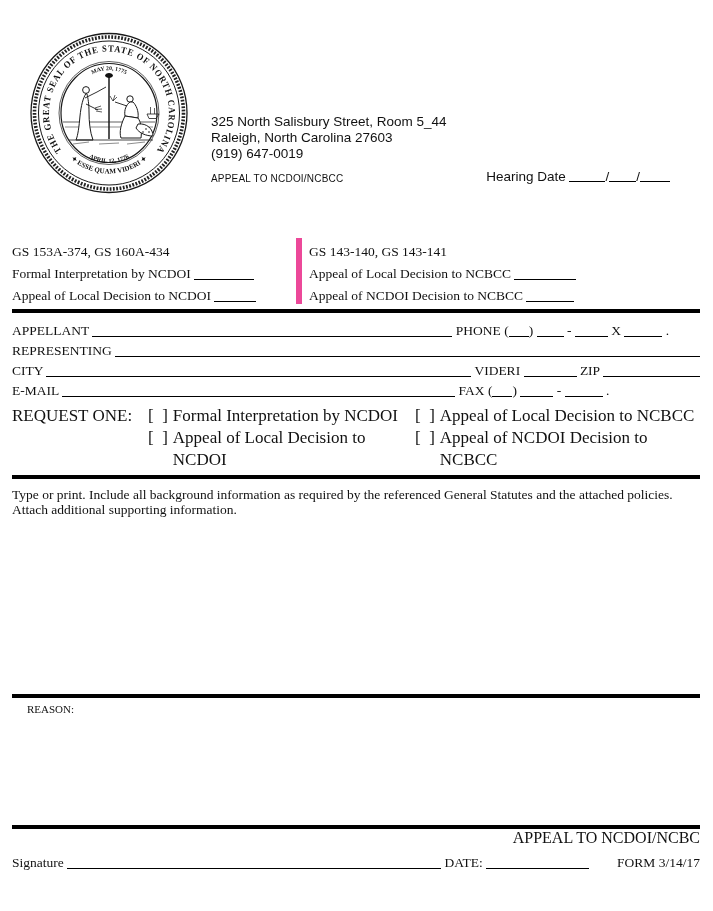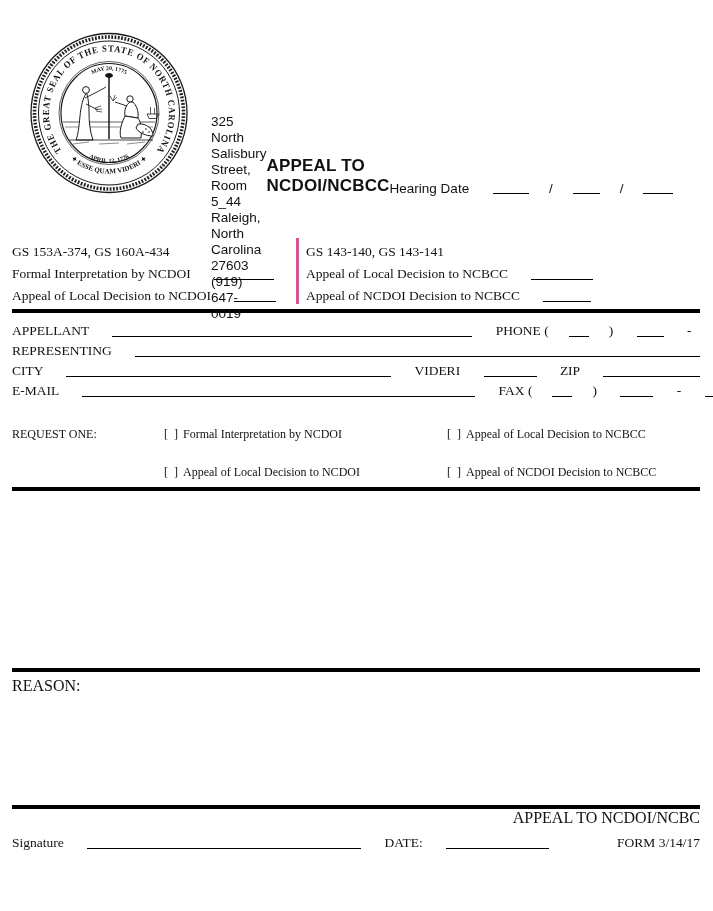--- a/index.html
+++ b/index.html
@@ -10,49 +10,49 @@
     padding:22px 13px 0 12px;
     background:#ffffff;
     font-family:"Liberation Serif", serif;
     color:#111;
     overflow:hidden;
     margin:0 auto;
   }
   
   .hdr{display:flex;height:174px;}
   .seal{width:160px;height:162px;margin:10px 0 0 17px;flex:0 0 auto;}
-  .hdr-right{margin-left:22px;flex:1;display:flex;flex-direction:row;}
+  .hdr-right{margin-left:22px;flex:1;display:flex;flex-direction:column;}
   .addr{margin-top:92px;font:13.5px/16px "Liberation Sans", sans-serif;}
   .title-row{margin-top:7px;display:flex;align-items:flex-end;font-family:"Liberation Sans", sans-serif;}
-  .doc-title{font-size:17px;font-weight:bold;letter-spacing:.2px;margin-top:13px;}
+  .doc-title{font-size:10px;font-weight:normal;letter-spacing:.2px;}
   .hearing{margin-left:auto;margin-right:30px;font-size:13.5px;}
   
-  .row{display:flex;align-items:flex-end;gap:20px;}
+  .row{display:flex;align-items:flex-end;}
   .seg-t{white-space:pre;flex:0 0 auto;}
   .seg-u{flex:0 0 auto;height:10px;border-bottom:1.4px solid #000;margin-bottom:2px;}
   .seg-f{flex:1 1 auto;}
   .seg-g{flex:0 0 auto;height:1px;}
   
   .gs{display:flex;margin-top:42px;font-size:13.5px;}
   .gs-left{width:284px;}
-  .gs-right{flex:1;border-left:3px solid #ec4899;padding-left:7px;}
+  .gs-right{flex:1;border-left:6px solid #ec4899;padding-left:7px;}
   .gs .row{height:22px;}
   .bar{height:4px;background:#000;}
   .bar1{margin-top:5px;}
   .appellant{margin-top:6px;font-size:13.5px;}
   .appellant .row{height:20px;}
   .volume{margin-top:9px;font-size:13.5px;}
   .volume .row{height:20px;}
-  .request{display:grid;grid-template-columns:136px 267px 1fr;margin-top:24px;font-size:12px;line-height:22px;gap:16px;}
+  .request{display:grid;grid-template-columns:136px 267px 1fr;margin-top:6px;font-size:17px;line-height:22px;}
   .opt{display:flex;align-items:baseline;}
   .box{white-space:pre;margin-right:5px;}
   .bar2{margin-top:4px;}
   .instructions{margin:8px 0 0 0;font-size:13.5px;line-height:15px;}
   .bar3{margin-top:177px;}
-  .reason{margin-top:5px;font-size:16px;}
+  .reason{margin-top:5px;font-size:11px;margin-left:15px;}
   .bar4{margin-top:110px;}
   .foot-title{text-align:right;font-size:16px;}
   .sig{margin-top:5px;font-size:13.5px;}
   .sig .row{height:19px;}
 </style>
 </head>
 <body>
 
 <div class="page">
 
@@ -215,20 +215,21 @@
       <span>Appeal of Local Decision to NCDOI</span>
     </div>
     <div class="opt">
       <span class="box">[  ]</span>
       <span>Appeal of NCDOI Decision to NCBCC</span>
     </div>
   </div>
 
   <div class="bar bar2"></div>
 
+  <p class="instructions">Type or print. Include all background information as required by the referenced General Statutes and the attached policies. Attach additional supporting information.</p>
 
   <div class="bar bar3"></div>
 
   <div class="reason">REASON:</div>
 
   <div class="bar bar4"></div>
 
   <div class="foot-title">APPEAL TO NCDOI/NCBC</div>
 
   <div class="sig">

